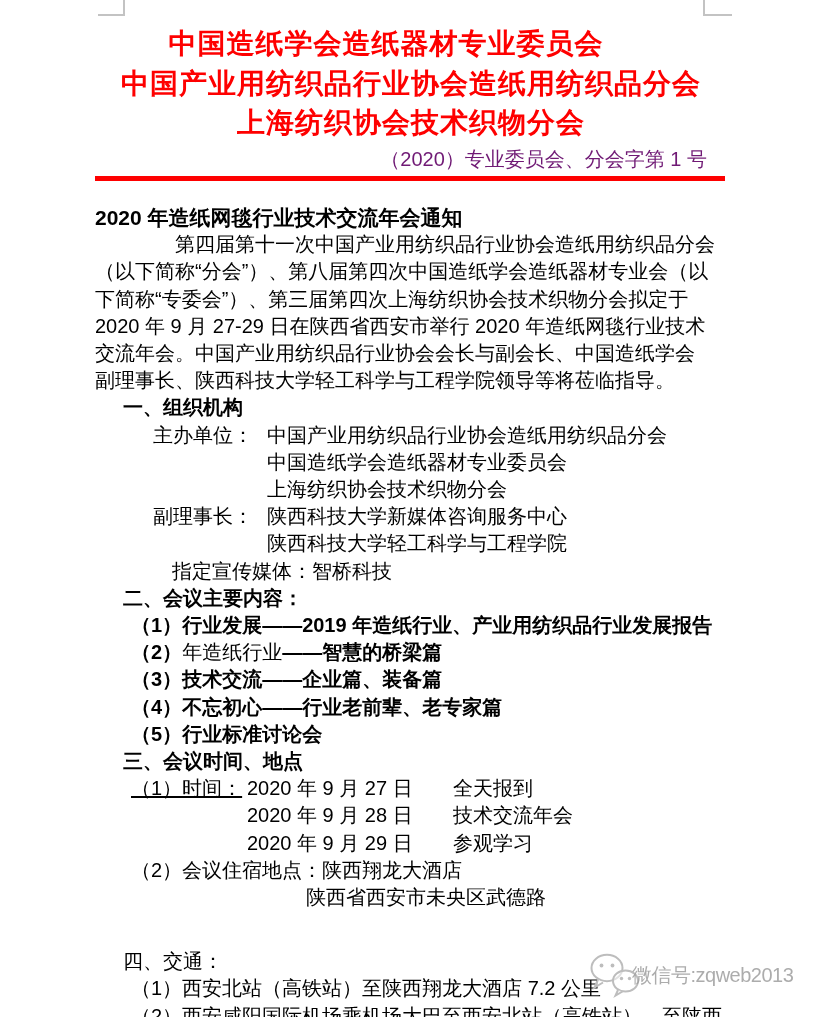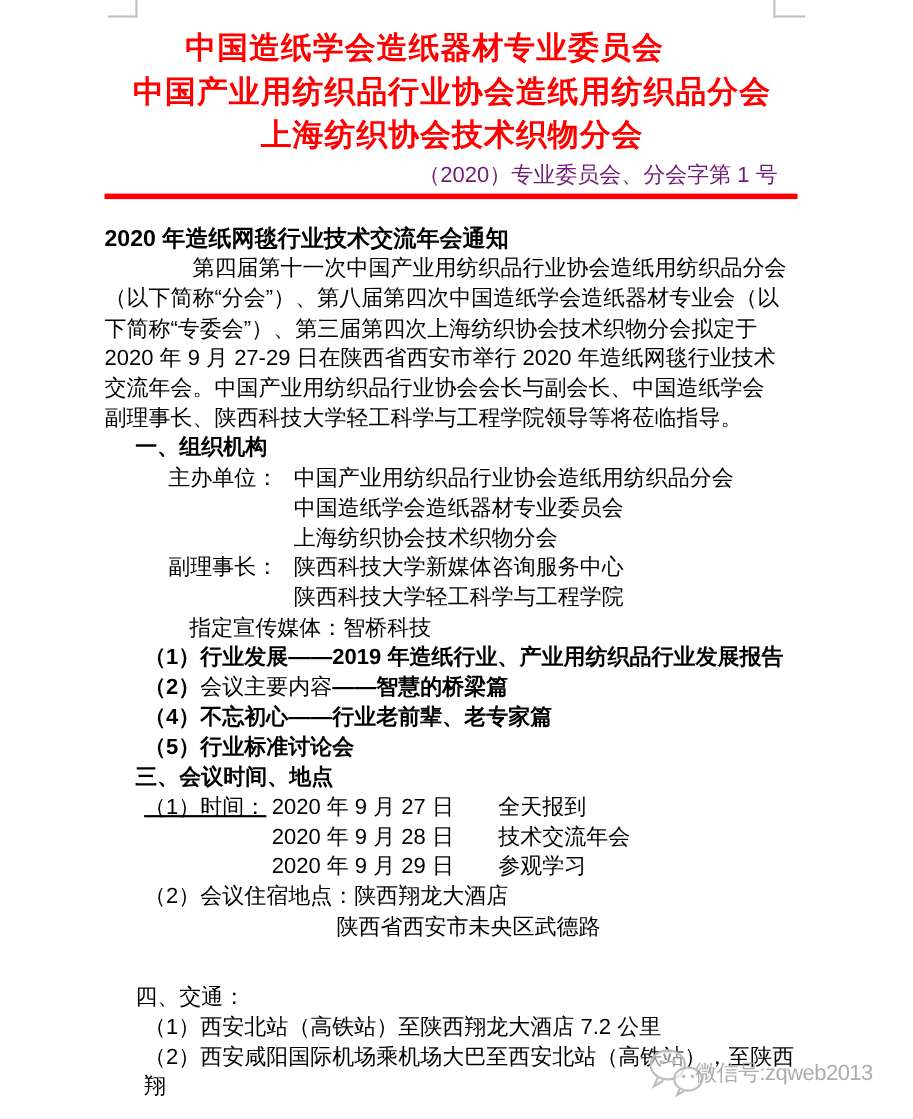--- a/index.html
+++ b/index.html
@@ -115,26 +115,30 @@
       <span class="lbl">副理事长：</span>
       <span>陕西科技大学新媒体咨询服务中心</span>
     </div>
     <div class="org-row">
       <span class="lbl"></span>
       <span>陕西科技大学轻工科学与工程学院</span>
     </div>
 
     <div class="media-line">指定宣传媒体：智桥科技</div>
 
+    <div class="hd">二、会议主要内容：</div>
 
     <div class="ind b">
       <span>（1）</span><span>行业发展——2019 年造纸行业、产业用纺织品行业发展报告</span>
     </div>
     <div class="ind b">
-      <span>（2）</span><span class="r">会议主要内容</span><span>——智慧的桥梁篇</span>
+      <span>（2）</span><span class="r">年造纸行业</span><span>——智慧的桥梁篇</span>
+    </div>
+    <div class="ind b">
+      <span>（3）</span><span>技术交流——企业篇、装备篇</span>
     </div>
     <div class="ind b">
       <span>（4）</span><span>不忘初心——行业老前辈、老专家篇</span>
     </div>
     <div class="ind b">
       <span>（5）</span><span>行业标准讨论会</span>
     </div>
 
     <div class="hd">三、会议时间、地点</div>
 

